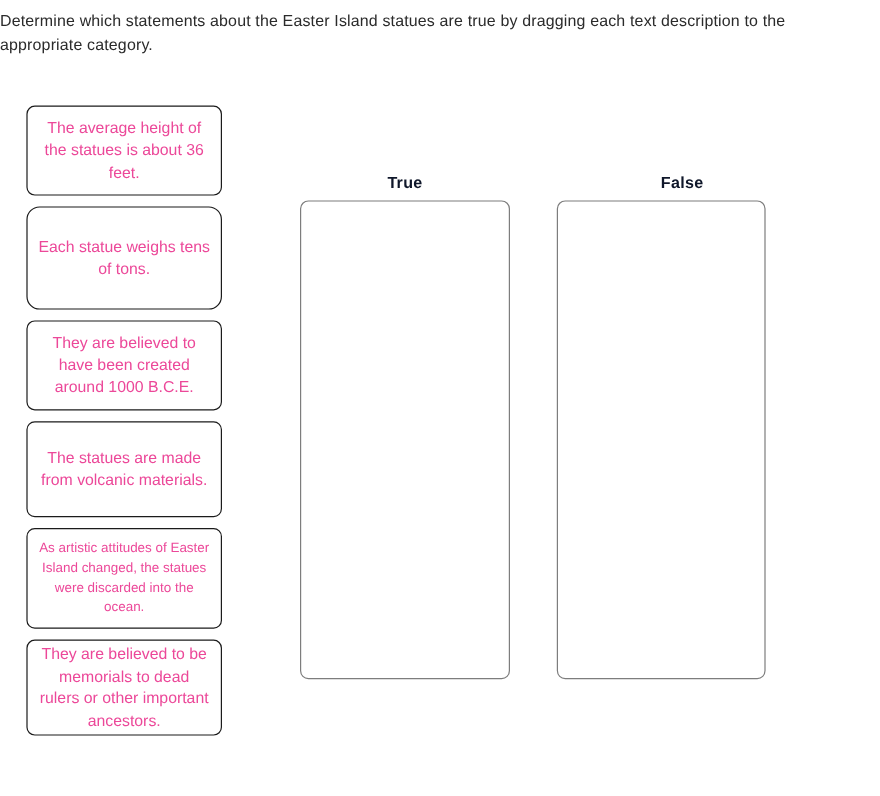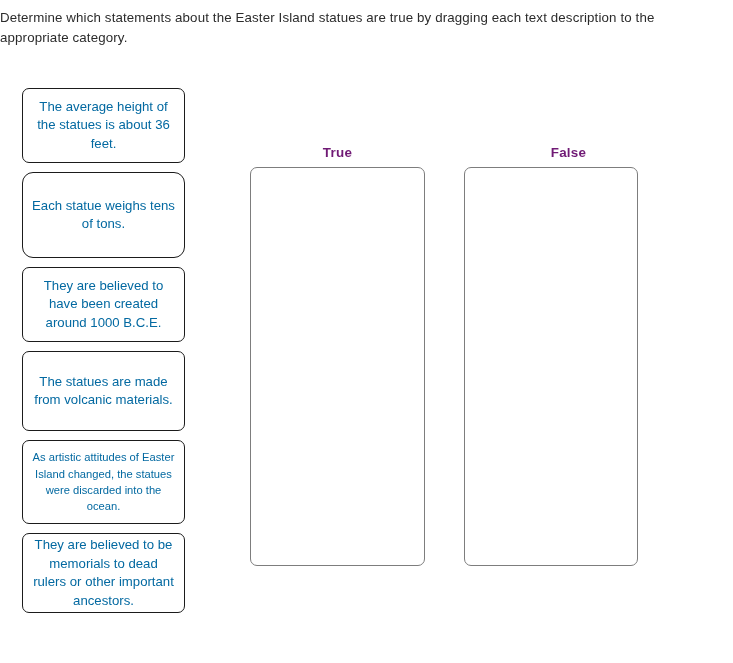--- a/index.html
+++ b/index.html
@@ -34,21 +34,21 @@
     left: 22px;
     top: 88px;
     width: 163px;
   }
   .drag-card {
     box-sizing: border-box;
     width: 163px;
     border: 1px solid #1b1b1b;
     border-radius: 7px;
     background: #ffffff;
-    color: #0369a1;
+    color: #ec4899;
     text-align: center;
     display: flex;
     align-items: center;
     justify-content: center;
     padding: 4px 8px;
     margin-bottom: 9px;
     cursor: move;
     user-select: none;
   }
   .drag-card .card-text {
@@ -76,21 +76,21 @@
     position: absolute;
     top: 145px;
   }
   #col-true  { left: 250px; width: 175px; }
   #col-false { left: 464px; width: 209px; }
 
   .dropzone-label {
     text-align: center;
     font-size: 13.4px;
     font-weight: bold;
-    color: #701a75;
+    color: #0f172a;
     line-height: 16px;
     margin-bottom: 6px;
     letter-spacing: 0.02em;
   }
   .dropzone-box {
     box-sizing: border-box;
     border: 1px solid #7d7d7d;
     border-radius: 7px;
     background: #ffffff;
     height: 399px;

